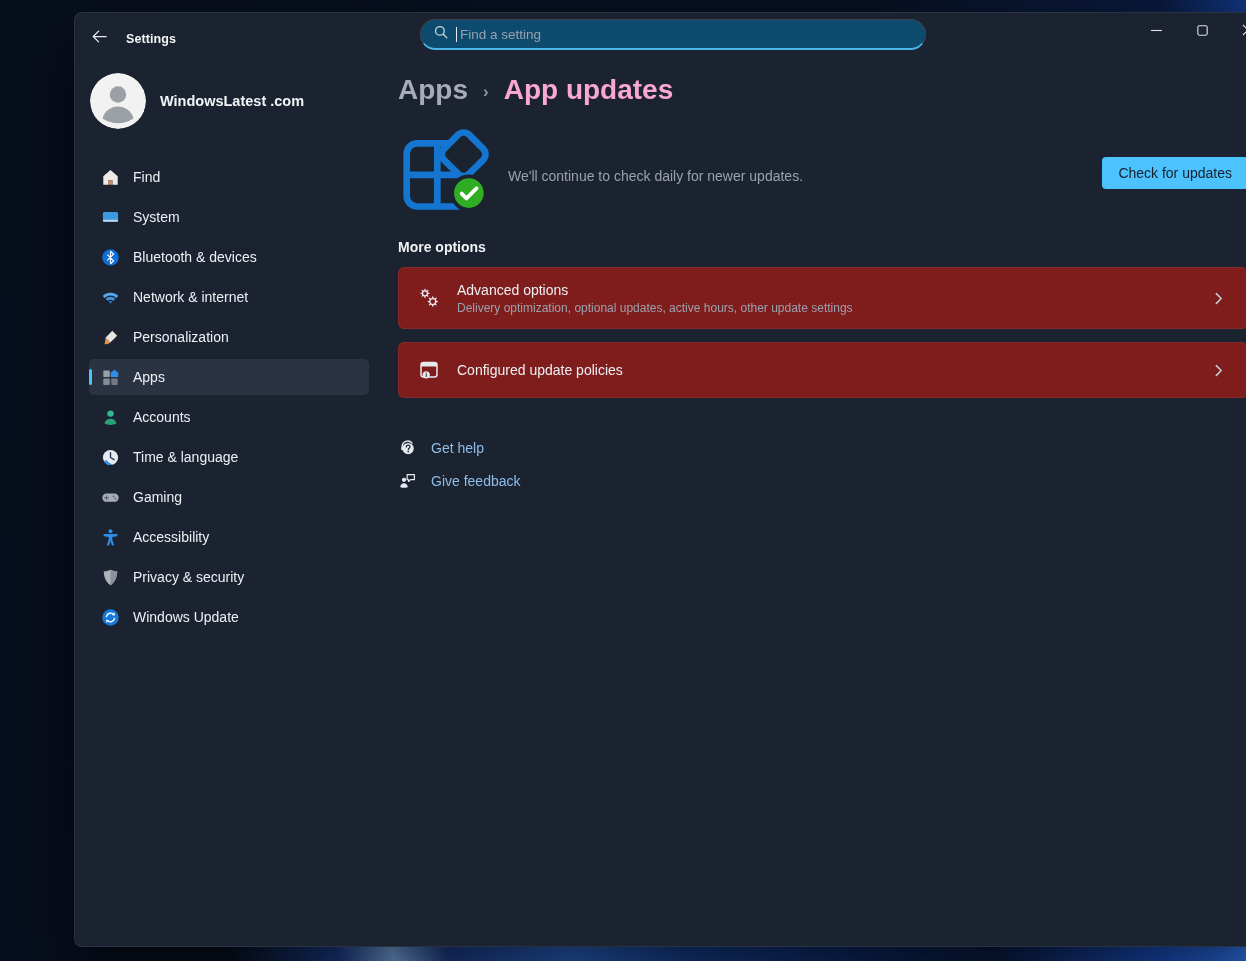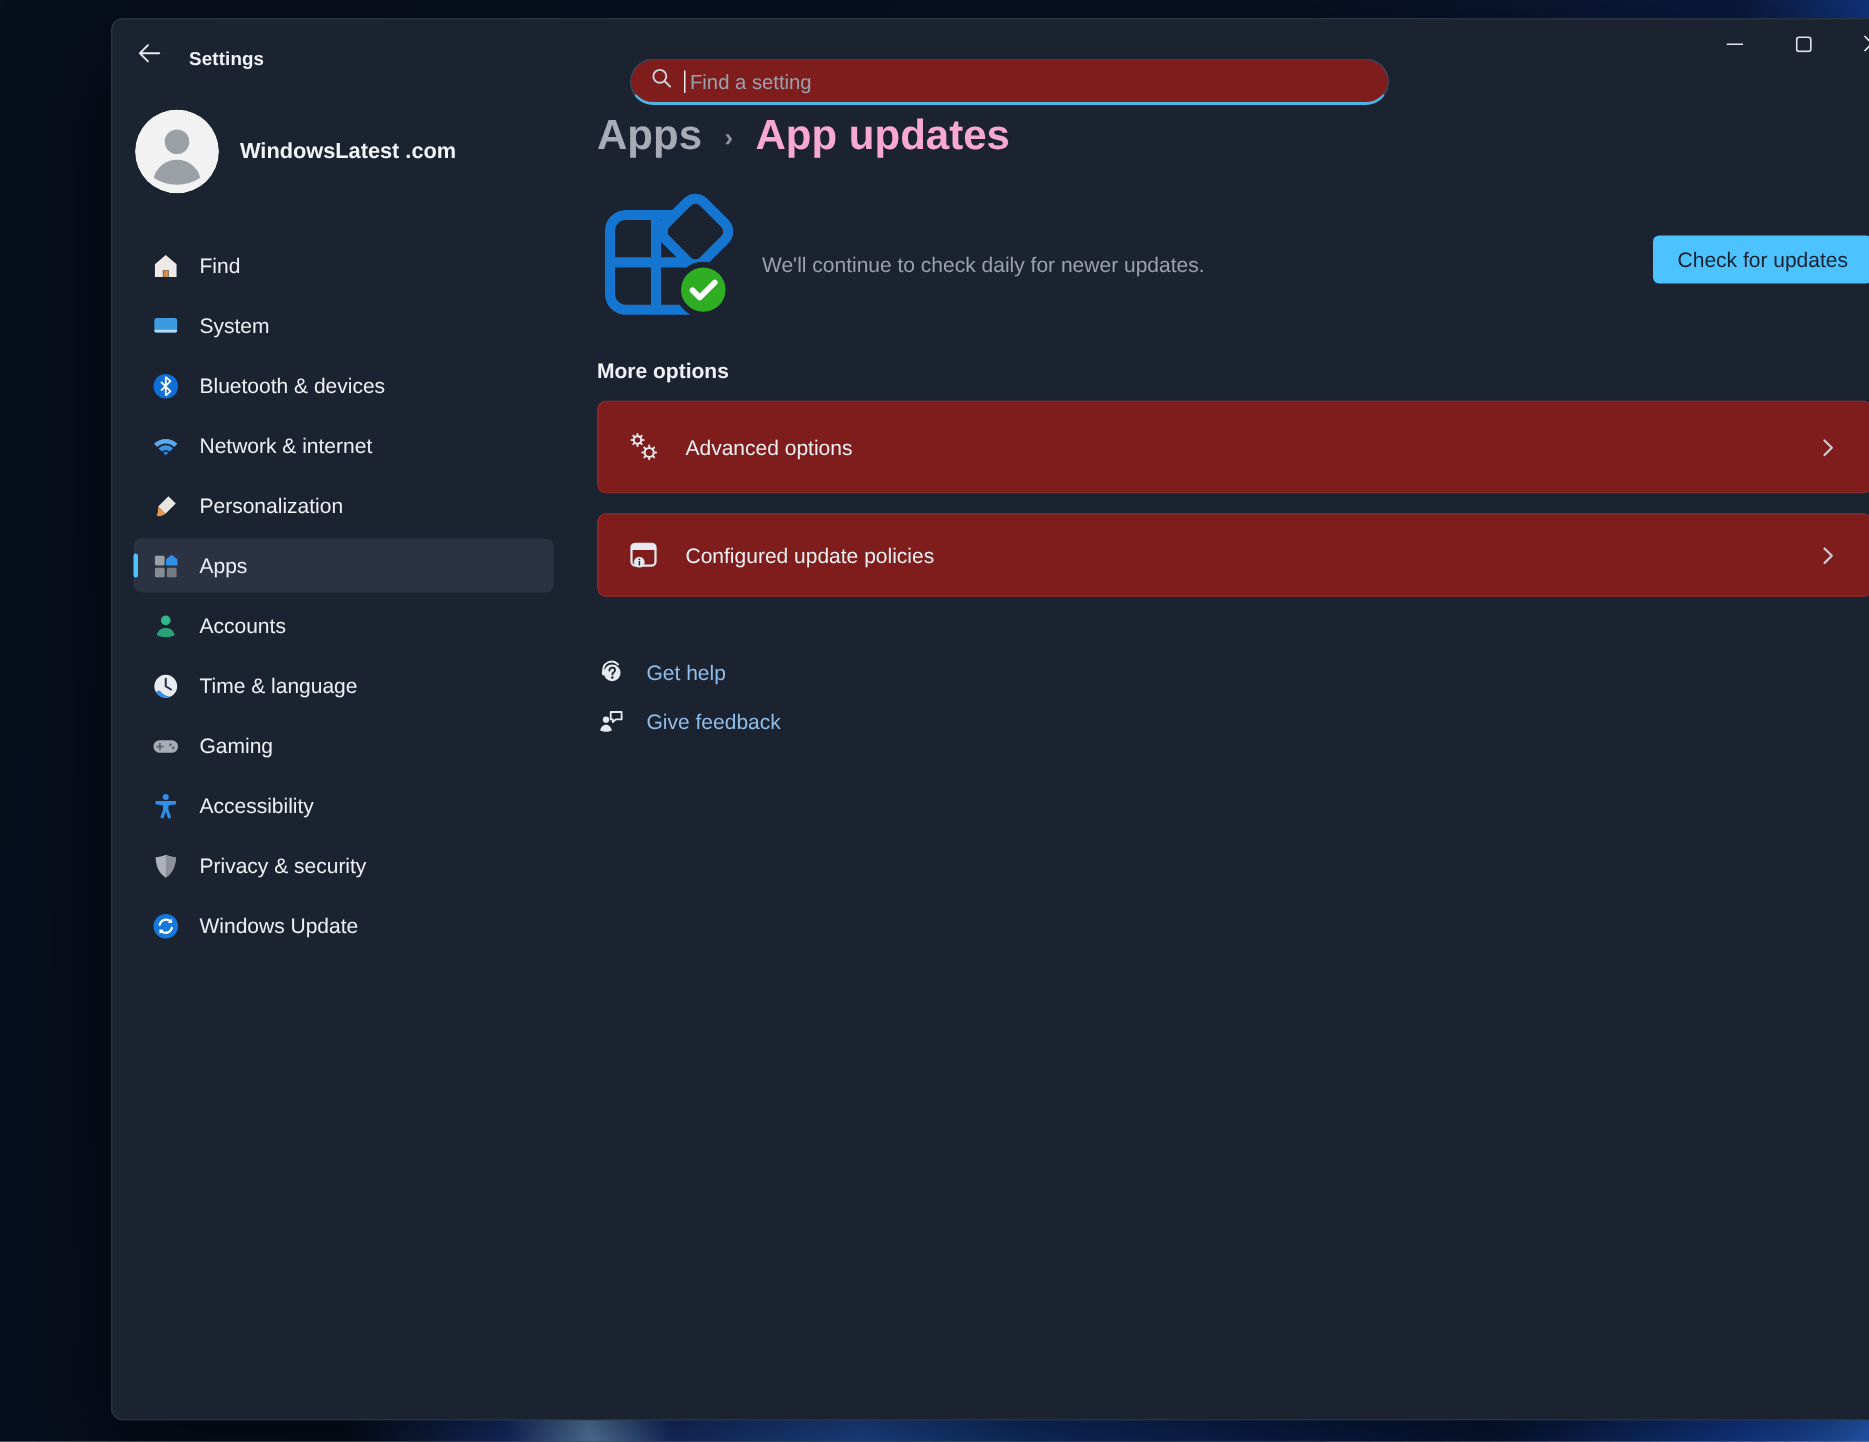--- a/index.html
+++ b/index.html
@@ -28,22 +28,22 @@
   .back-btn{
     position:absolute;left:9px;top:11px;width:30px;height:28px;border-radius:5px;
     display:grid;place-items:center;cursor:pointer;
   }
   .app-title{position:absolute;left:51px;top:0;height:52px;display:flex;align-items:center;
     color:#f1f3f6;font-size:12.5px;font-weight:700;letter-spacing:.1px;}
   .win-controls{position:absolute;top:1px;right:0;display:flex;}
   .win-btn{width:46px;height:34px;display:grid;place-items:center;cursor:pointer;}
   
   .searchbox{
-    position:absolute;left:345px;top:26px;width:506px;height:31px;box-sizing:border-box;
-    background:#7f1d1d;border:1px solid #3c4454;border-bottom:2px solid #4db6e8;
+    position:absolute;left:345px;top:6px;width:506px;height:31px;box-sizing:border-box;
+    background:#0c4a6e;border:1px solid #3c4454;border-bottom:2px solid #4db6e8;
     border-radius:16px;display:flex;align-items:center;padding:0 12px;cursor:text;
   }
   .search-caret{width:1px;height:15px;background:#e9ebef;margin:0 1px 0 7px;}
   .search-placeholder{color:#9aa1ad;font-size:13.5px;margin-left:2px;}
   
   .profile{position:absolute;left:15px;top:60px;display:flex;align-items:center;gap:14px;}
   .avatar{width:56px;height:56px;border-radius:50%;overflow:hidden;flex:none;}
   .profile-name{color:#f2f4f7;font-size:14.5px;font-weight:700;}
   .nav{position:absolute;left:14px;top:146px;width:280px;}
   .nav-item{
@@ -309,20 +309,21 @@
       <span class="card-icon">
         <svg viewBox="0 0 24 24" width="24" height="24" fill="none" stroke="#e6e9ee" stroke-width="1.3" stroke-linecap="round">
           <circle cx="8" cy="7.3" r="2.5"></circle>
           <path d="M8 3.3v1.2M8 10.1v1.2M4 7.3h1.2M10.8 7.3H12M5.2 4.5l.9.9M9.9 9.2l.9.9M5.2 10.1l.9-.9M9.9 5.4l.9-.9"></path>
           <circle cx="15.8" cy="15.6" r="3"></circle>
           <path d="M15.8 11v1.4M15.8 18.8v1.4M11.2 15.6h1.4M19 15.6h1.4M12.5 12.3l1 1M18.1 17.9l1 1M12.5 18.9l1-1M18.1 13.3l1-1"></path>
         </svg>
       </span>
       <span class="card-text">
         <div class="card-title">Advanced options</div>
+        <div class="card-sub">Delivery optimization, optional updates, active hours, other update settings</div>
       </span>
       <span class="card-chevron">
         <svg width="13" height="13" viewBox="0 0 12 12" fill="none" stroke="#c8ccd4" stroke-width="1.4" stroke-linecap="round" stroke-linejoin="round">
             <path d="m4 1.5 4.5 4.5L4 10.5"></path>
           </svg>
       </span>
     </div>
 
     <div class="card short">
       <span class="card-icon">

